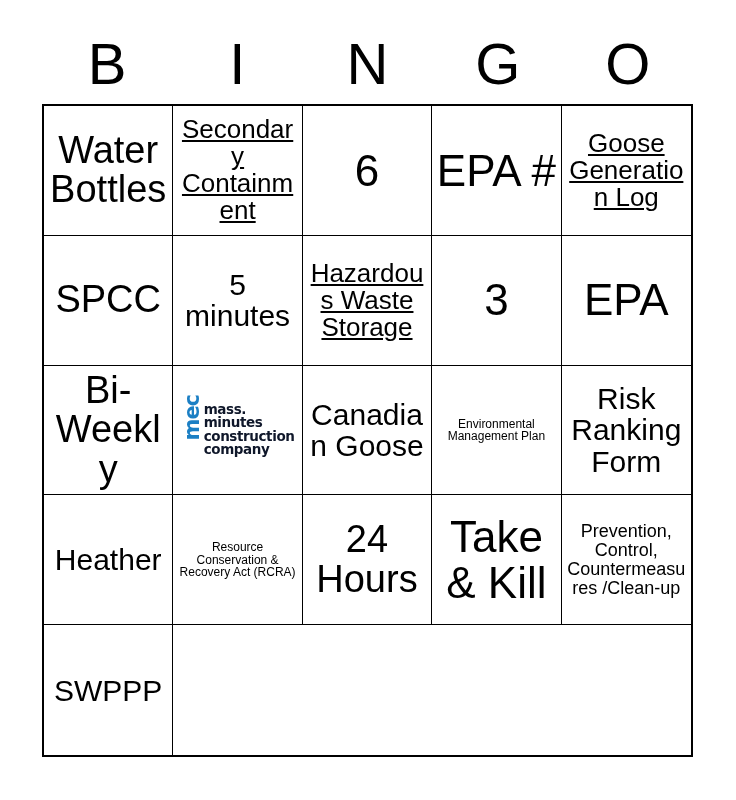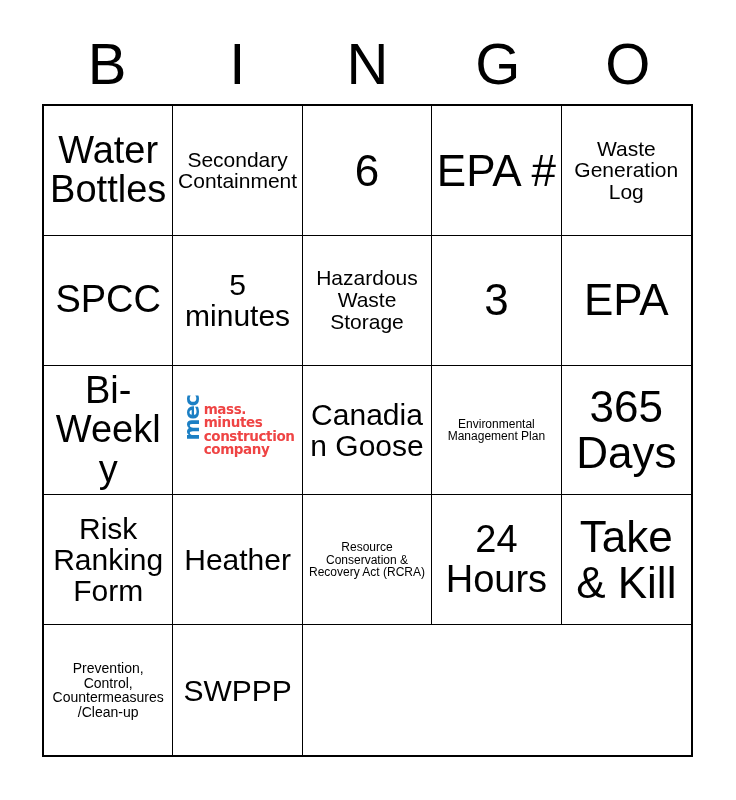--- a/index.html
+++ b/index.html
@@ -74,23 +74,23 @@
     display: block;
     width: 100%;
     line-height: 1.04;
     word-wrap: break-word;
   }
 
   
   .sz-xl   { font-size: 44px; }
   .sz-lg   { font-size: 38px; }
   .sz-md   { font-size: 30px; }
-  .sz-sm   { font-size: 21px; }
+  .sz-sm   { font-size: 26px; text-decoration: underline; }
   .sz-xs   { font-size: 12px; }
-  .sz-xxs  { font-size: 14px; }
+  .sz-xxs  { font-size: 18px; }
 
   
   .logo-wrap {
     display: flex;
     flex-direction: row;
     align-items: center;
     justify-content: center;
     gap: 1px;
     width: 100%;
     padding: 0 2px;
@@ -109,21 +109,21 @@
     text-align: center;
     white-space: nowrap;
   }
   .logo-words {
     font-family: "DejaVu Sans", sans-serif;
     font-weight: 700;
     font-size: 13.5px;
     line-height: 1.0;
     text-align: left;
     letter-spacing: -0.4px;
-    color: #ef4444;
+    color: #0f172a;
     flex: 0 1 auto;
   }
   .logo-words span { display: block; white-space: nowrap; }
 </style>
 </head>
 <body>
 
 <div id="card">
 
   <div id="header">
@@ -143,21 +143,21 @@
         <span class="cell-text sz-sm">Secondary Containment</span>
       </div>
     <div class="cell">
         <span class="cell-text sz-xl">6</span>
       </div>
     <div class="cell">
         <span class="cell-text sz-xl">EPA #</span>
       </div>
 
     <div class="cell">
-        <span class="cell-text sz-sm">Waste Generation Log</span>
+        <span class="cell-text sz-sm">Goose Generation Log</span>
       </div>
     <div class="cell">
         <span class="cell-text sz-lg">SPCC</span>
       </div>
     <div class="cell">
         <span class="cell-text sz-md">5 minutes</span>
       </div>
     <div class="cell">
         <span class="cell-text sz-sm">Hazardous Waste Storage</span>
       </div>
@@ -183,23 +183,20 @@
       </div>
     </div>
     <div class="cell">
         <span class="cell-text sz-md">Canadian Goose</span>
       </div>
     <div class="cell">
         <span class="cell-text sz-xs">Environmental Management Plan</span>
       </div>
 
     <div class="cell">
-        <span class="cell-text sz-xl">365 Days</span>
-      </div>
-    <div class="cell">
         <span class="cell-text sz-md">Risk Ranking Form</span>
       </div>
     <div class="cell">
         <span class="cell-text sz-md">Heather</span>
       </div>
     <div class="cell">
         <span class="cell-text sz-xs">Resource Conservation &amp; Recovery Act (RCRA)</span>
       </div>
 
     <div class="cell">

